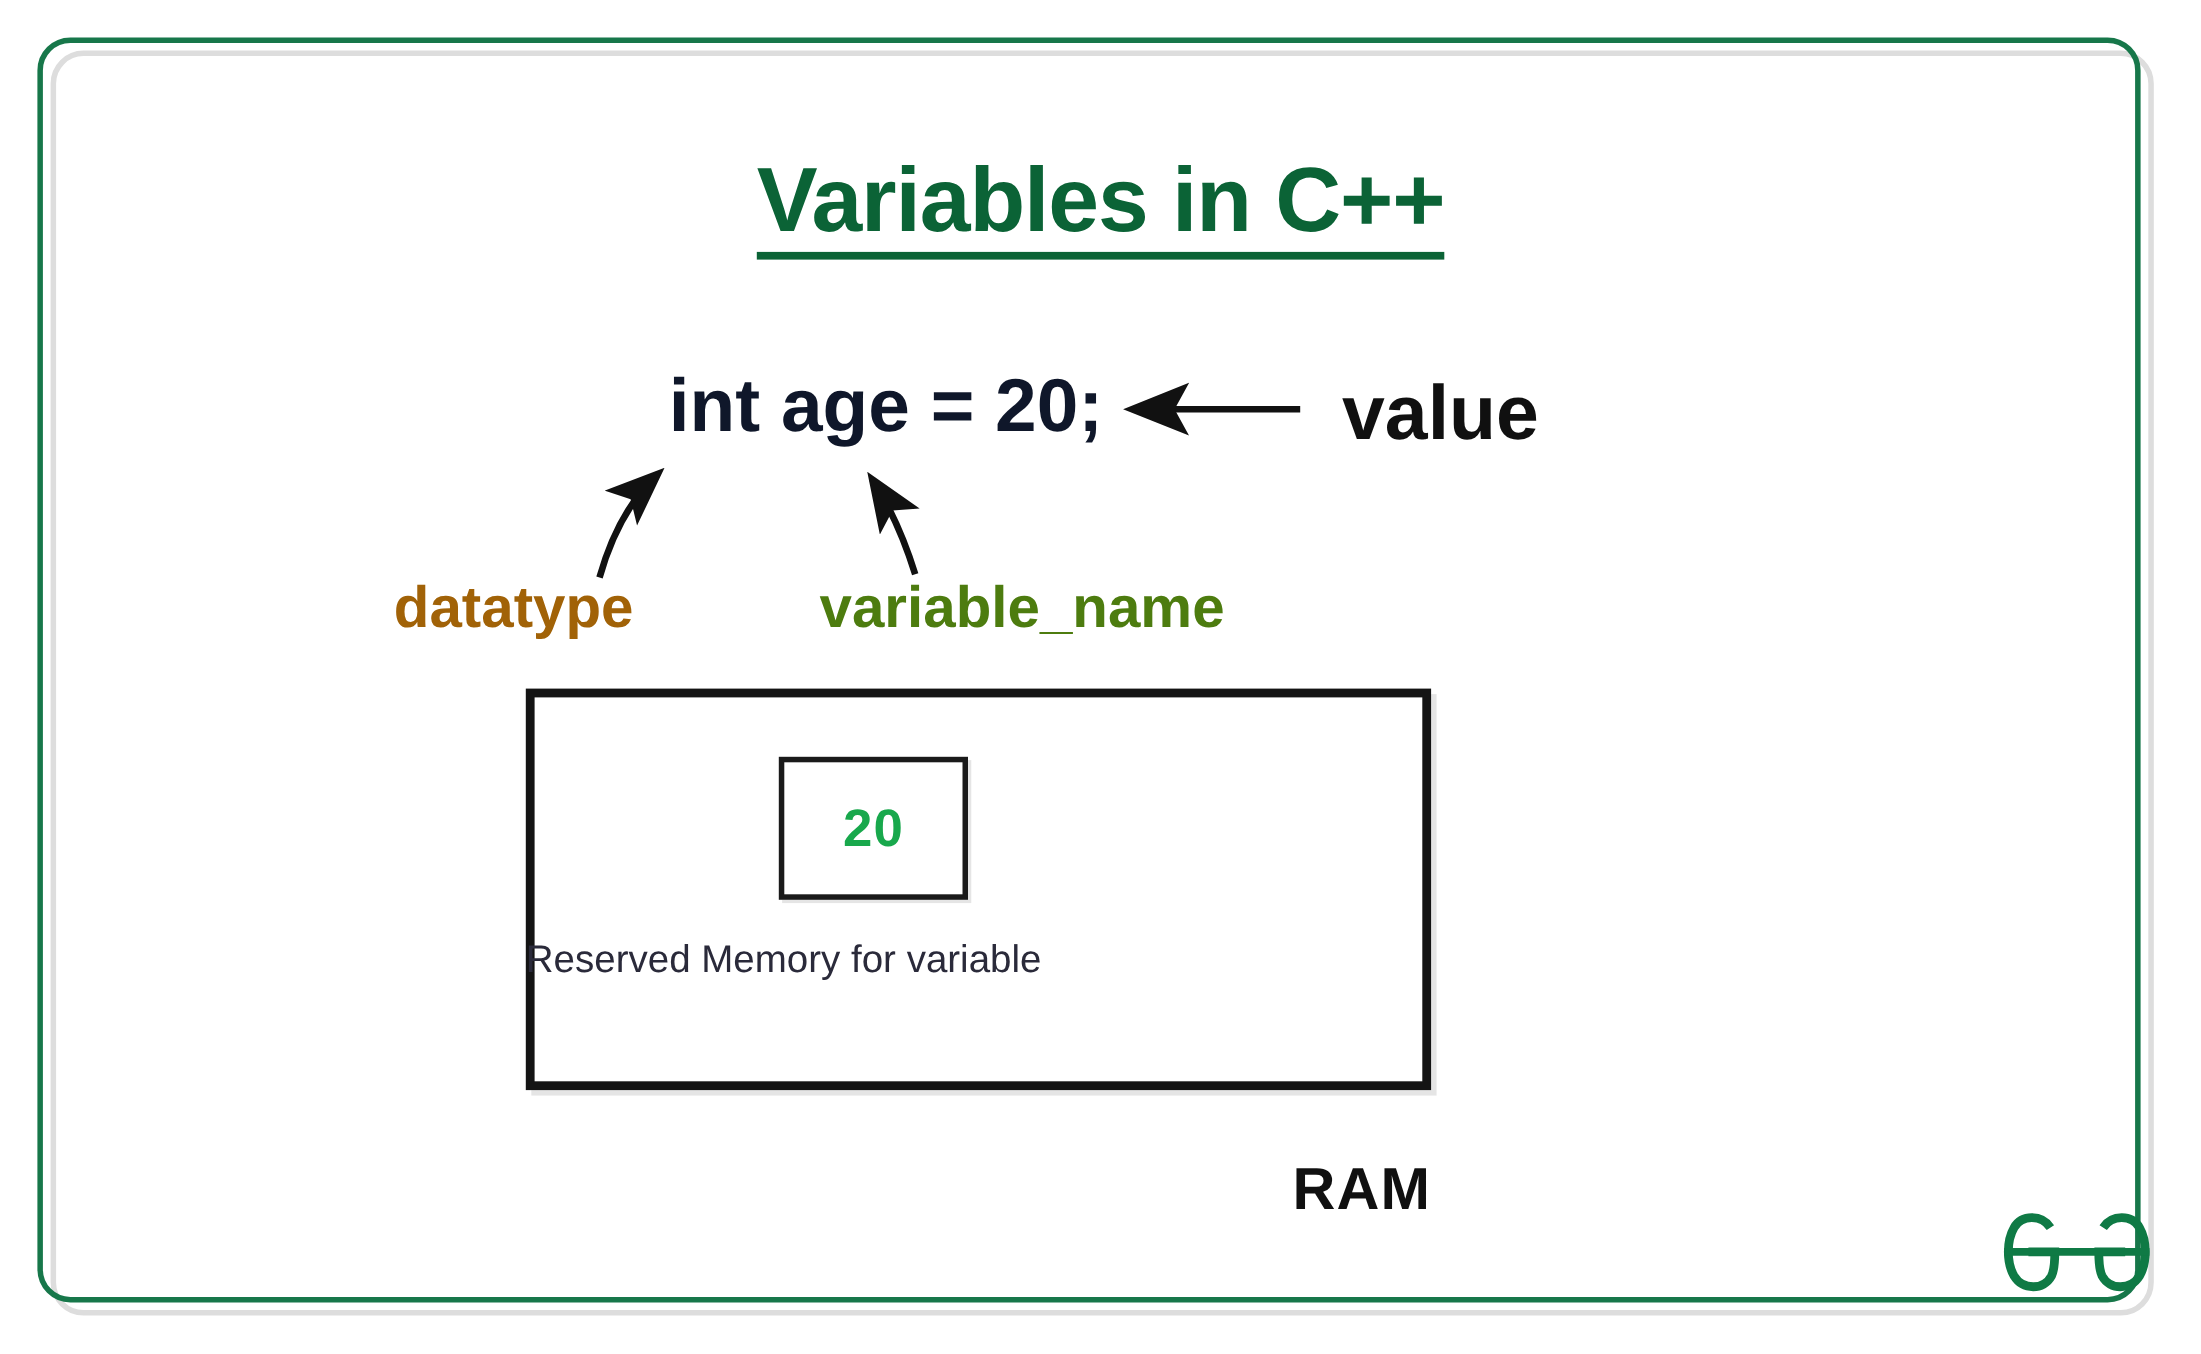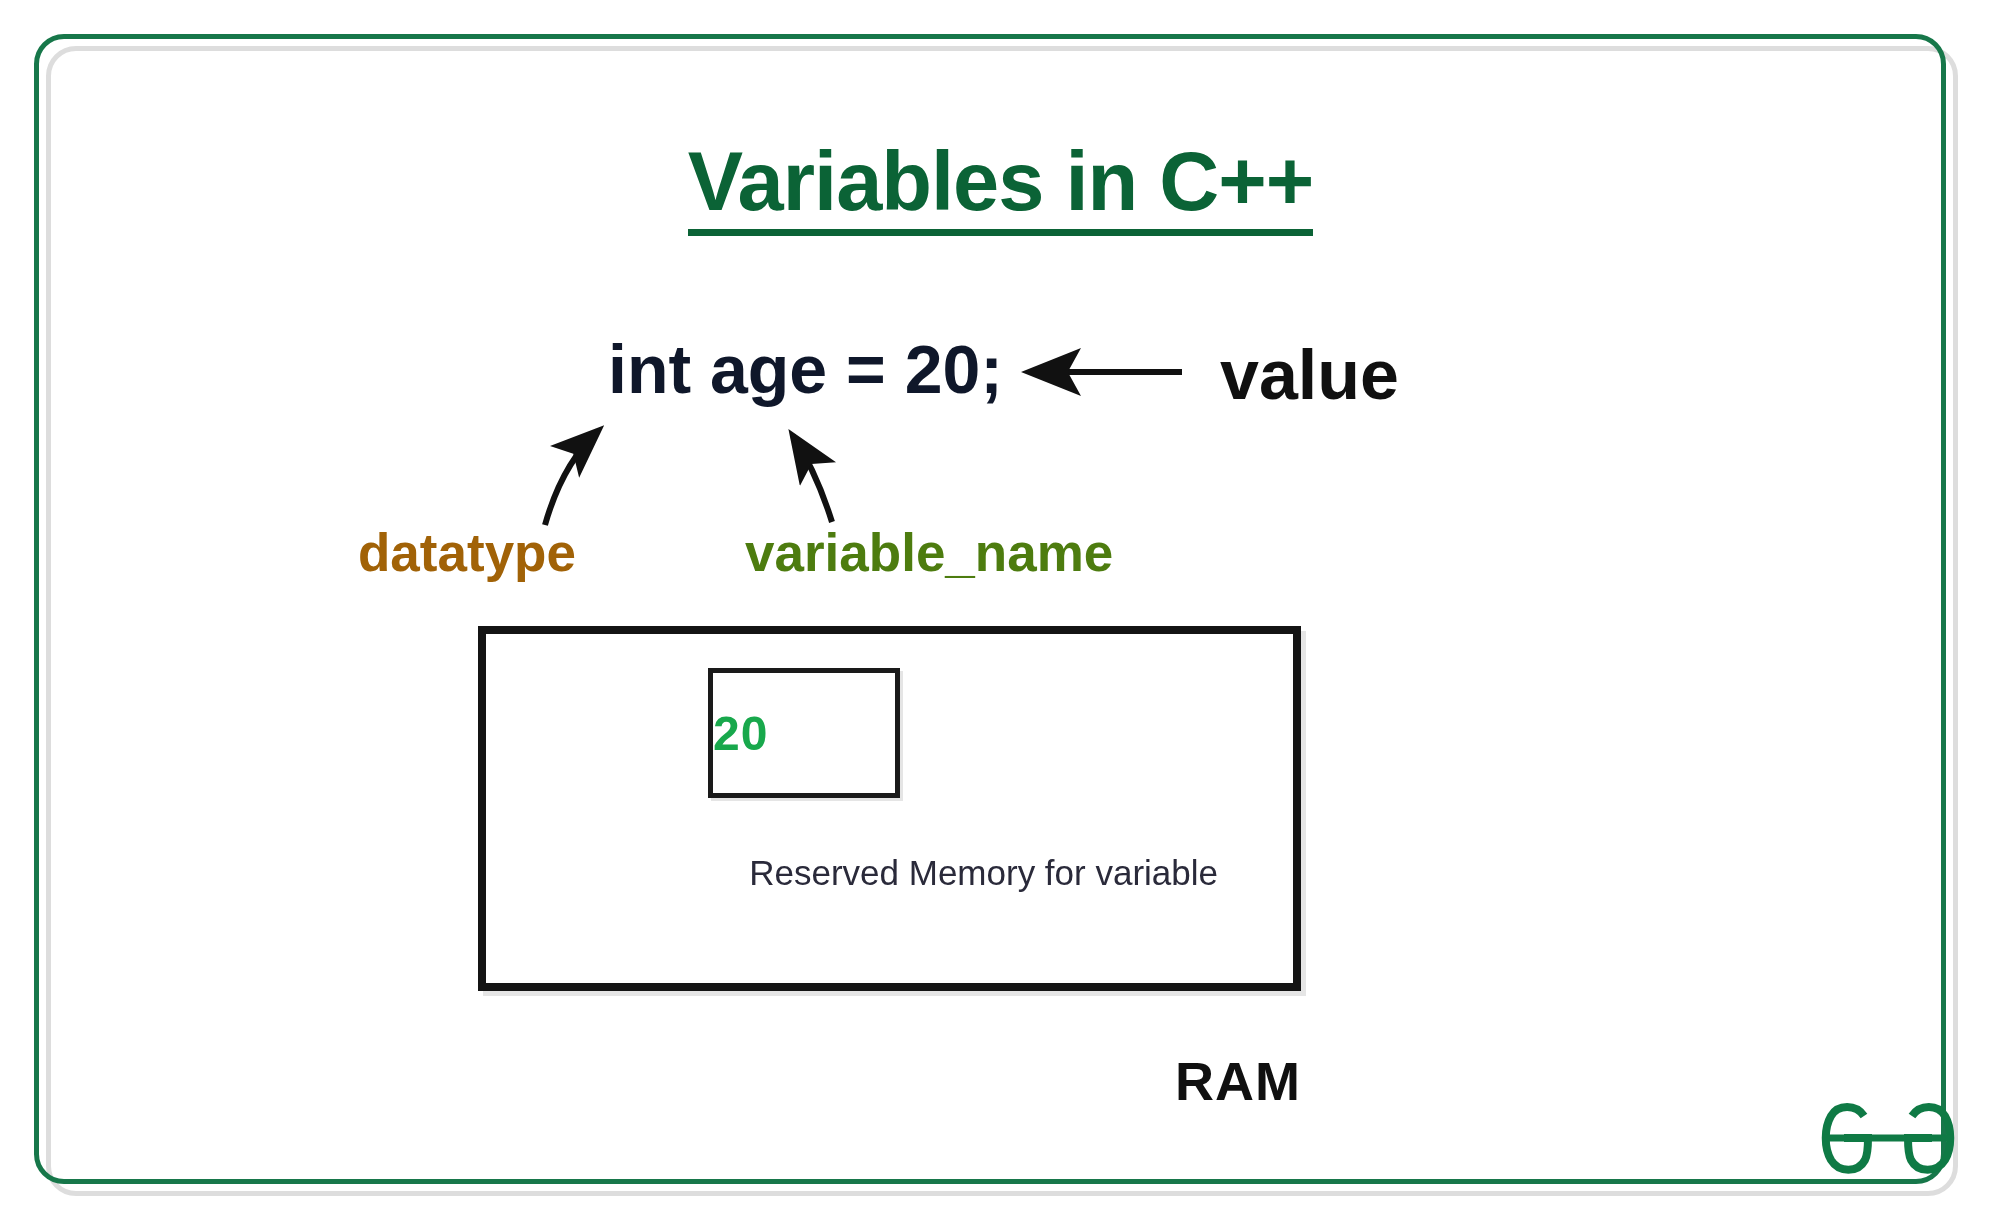--- a/index.html
+++ b/index.html
@@ -123,44 +123,45 @@
     border: 8px solid #141414;
     box-sizing: border-box;
     background: #ffffff;
     box-shadow: 5px 5px 0 0 rgba(0,0,0,0.10);
   }
 
   
   .mem-cell {
     position: absolute;
     left: 708px;
-    top: 668px;
-    width: 192px;
+    top: 688px;
+    width: 172px;
     height: 130px;
     border: 5px solid #1a1a1a;
     box-sizing: border-box;
     background: #ffffff;
     display: flex;
     align-items: center;
+    justify-content: center;
     box-shadow: 3px 3px 0 0 rgba(0,0,0,0.10);
   }
   .mem-cell-value {
     font-size: 48px;
     font-weight: bold;
     color: #18a84c;
     letter-spacing: 1px;
   }
 
   
   .reserved-caption {
     position: absolute;
     left: 478px;
     top: 853px;
     width: 740px;
-    text-align: right;
+    text-align: left;
     font-size: 35px;
     font-weight: normal;
     color: #2a2a3a;
   }
 
   
   .ram-caption {
     position: absolute;
     left: 478px;
     top: 1050px;

